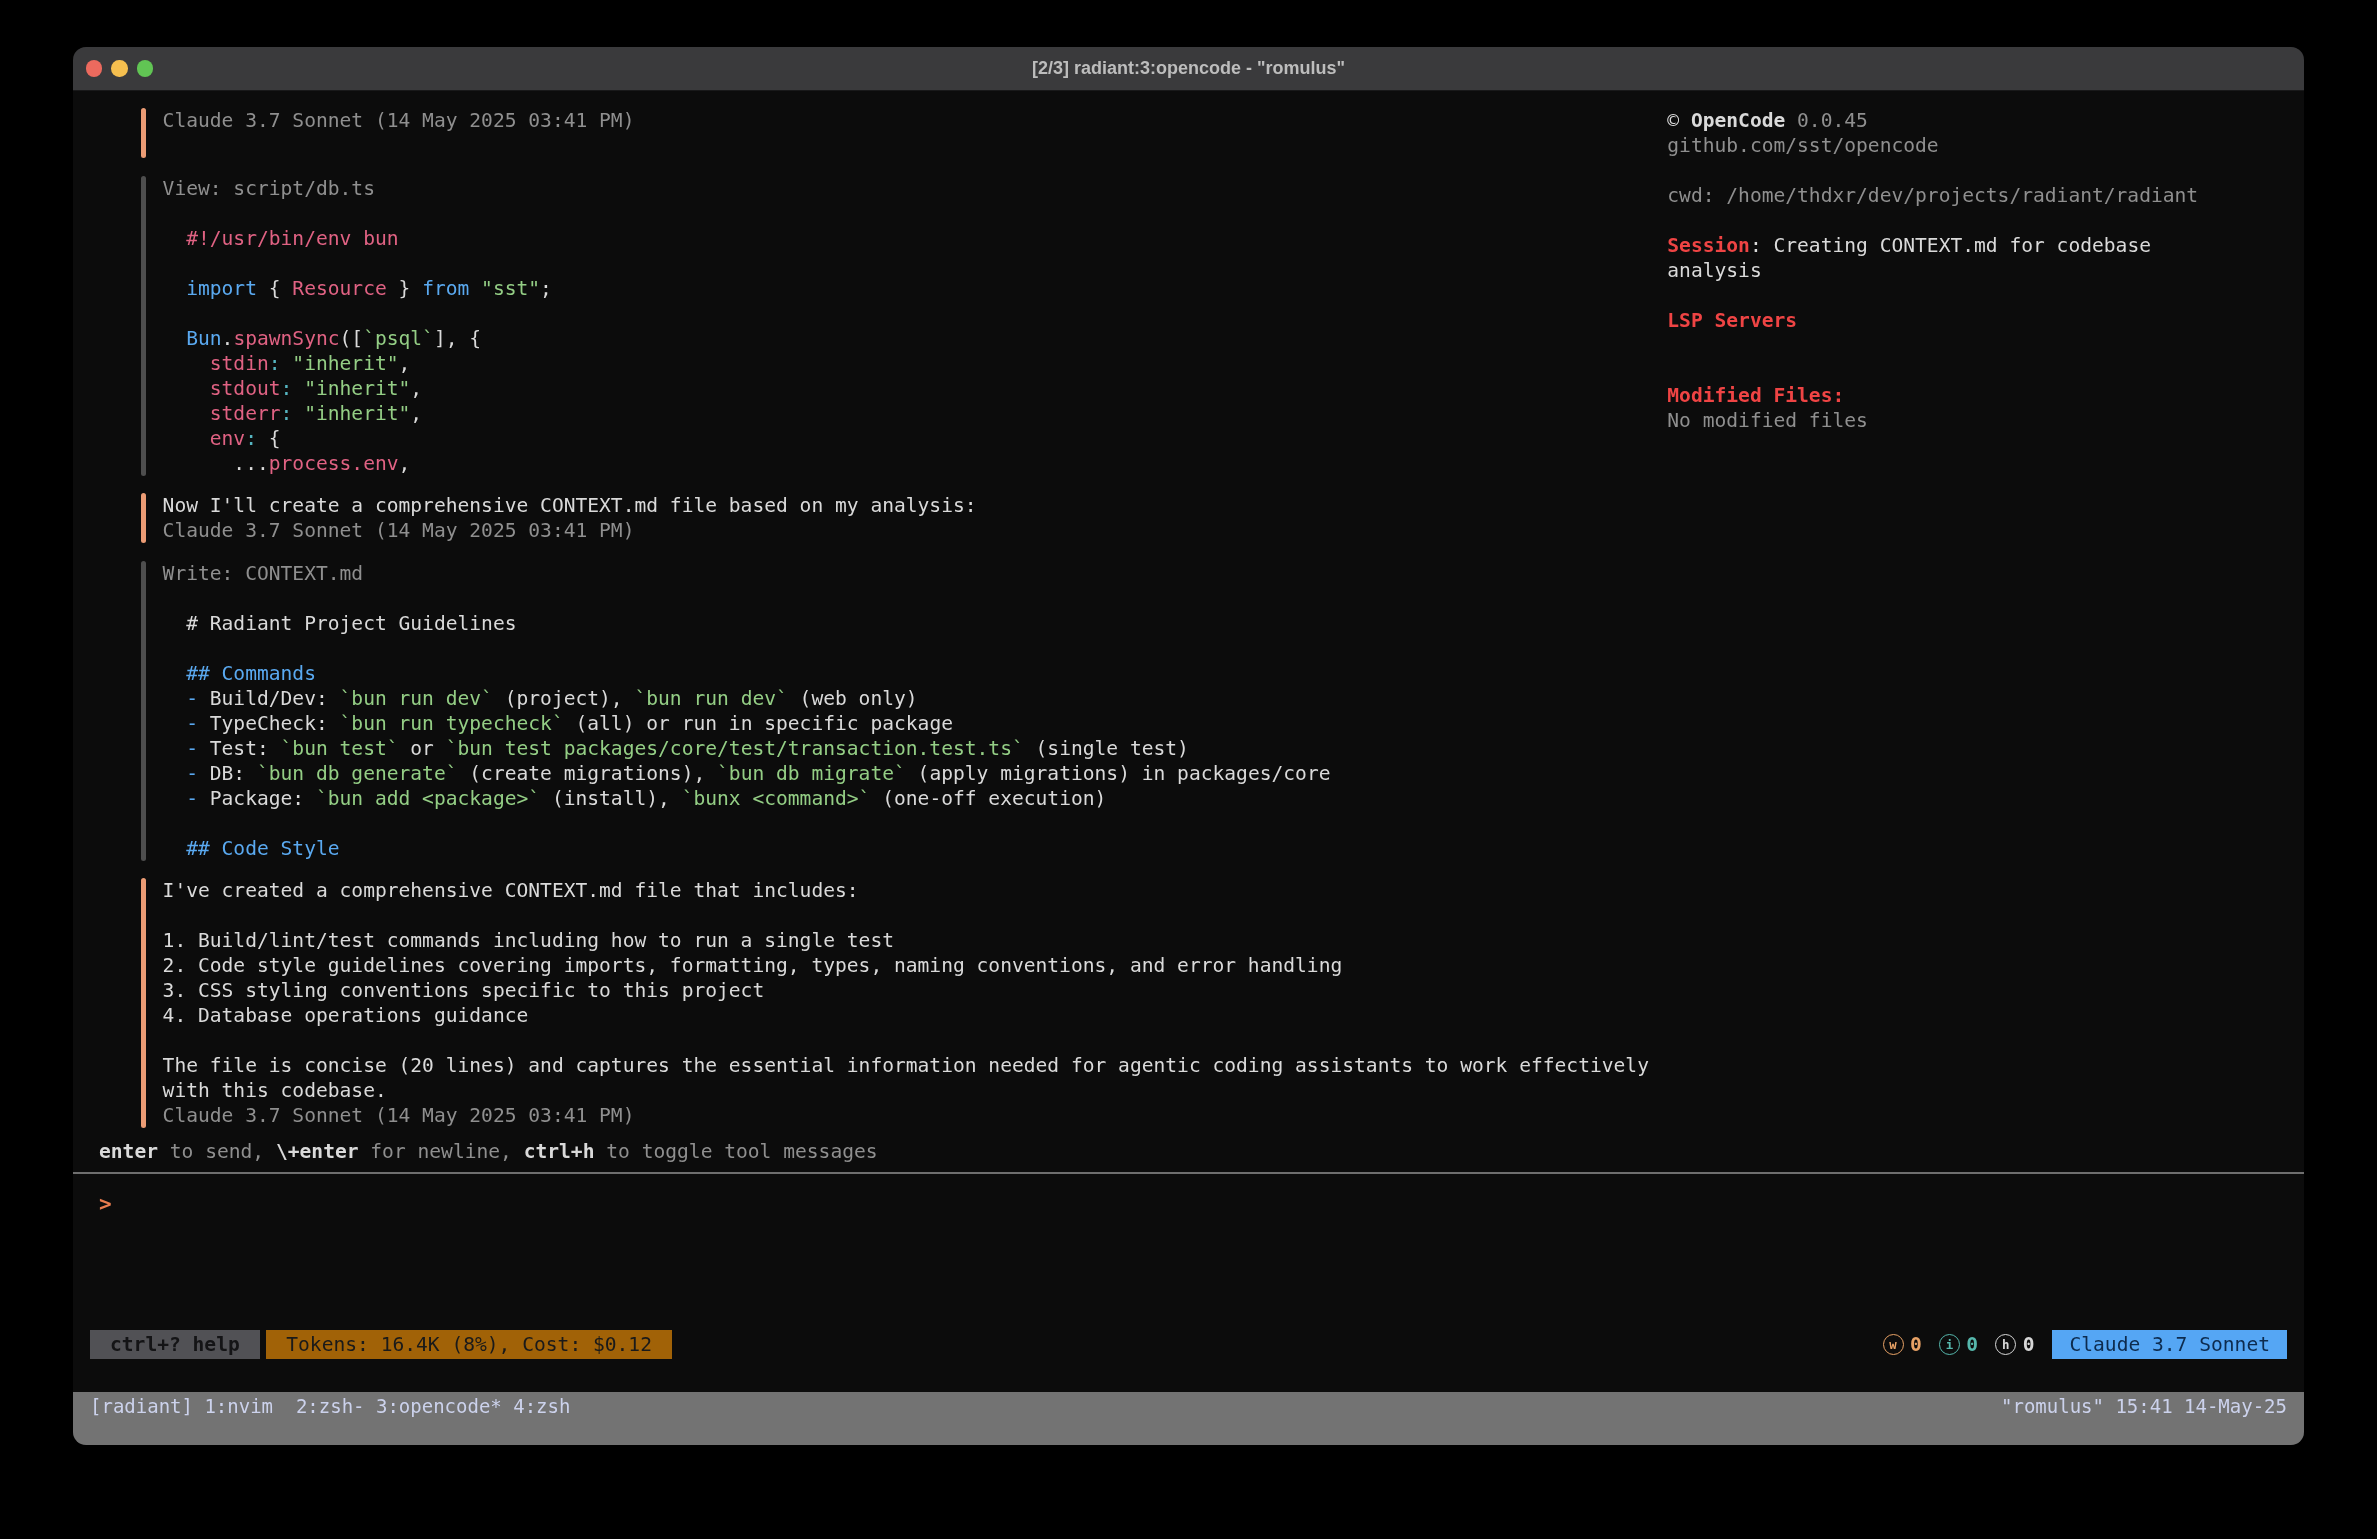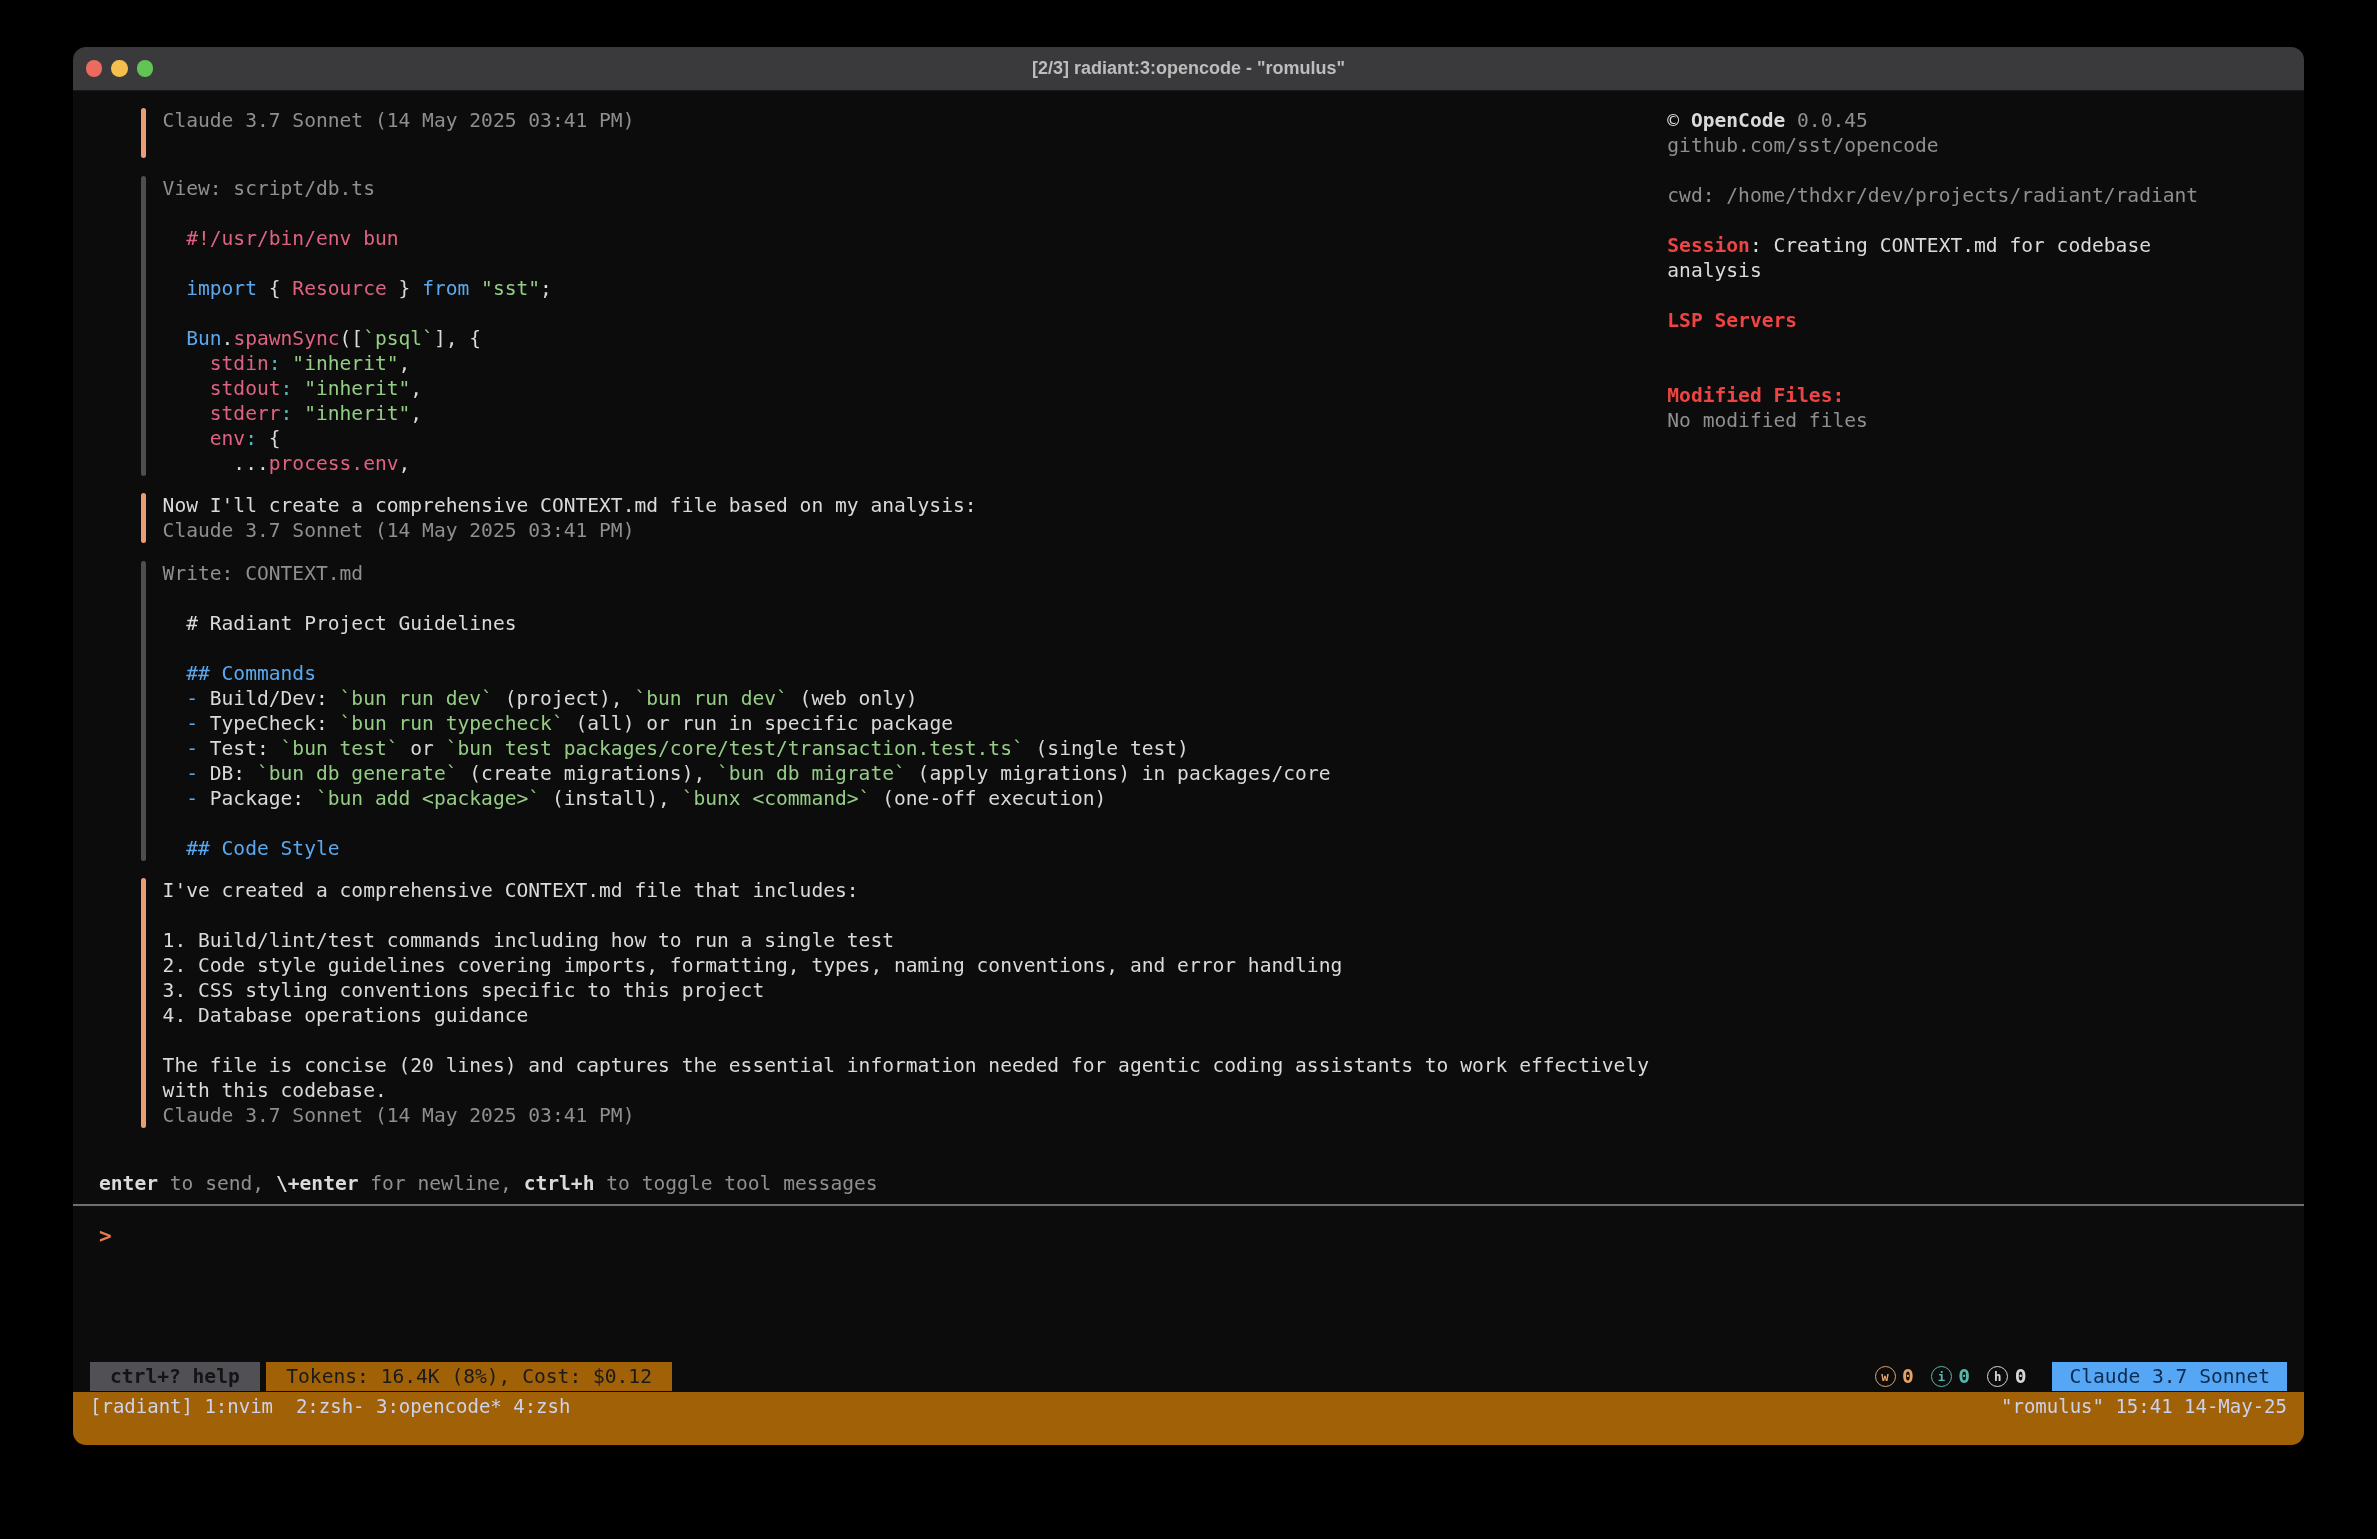--- a/index.html
+++ b/index.html
@@ -38,23 +38,23 @@
   .divider{height:2px;background:#6f6f6f;flex:none;}
   .prompt-area{height:138px;padding:18px 0 0 26px;flex:none;}
   .prompt-caret{color:#e87c4f;font-weight:bold;font-size:21px;}
   .statusbar{height:30px;flex:none;display:flex;align-items:center;padding:0 17px;gap:6.5px;}
   .seg{height:29px;display:flex;align-items:center;padding:0 20px;white-space:pre;}
   .seg.bold{font-weight:bold;}
   .status-right{margin-left:auto;display:flex;align-items:center;gap:18px;}
   .counter{display:flex;align-items:center;gap:6.5px;font-weight:bold;}
   .counter-icon{display:inline-flex;width:19px;height:19px;border:1.6px solid currentColor;
     border-radius:50%;align-items:center;justify-content:center;font-size:12.4px;font-weight:bold;}
-  .badge{height:29px;display:flex;align-items:center;padding:0 17px;white-space:pre;margin-left:8px;}
-  .tmux{height:52px;background:#a16207;flex:none;display:flex;align-items:flex-start;
-    padding:1.3px 17px 0;color:#ccd2ec;font-size:19px;line-height:27px;white-space:pre;}
+  .badge{height:29px;display:flex;align-items:center;padding:0 17px;white-space:pre;}
+  .tmux{height:52px;background:#737373;flex:none;display:flex;align-items:flex-start;
+    padding:1.3px 17px 0;color:#ccd2ec;font-size:19px;line-height:27px;white-space:pre;margin-top:32px;}
   .tmux-right{margin-left:auto;}
 </style>
 </head>
 <body>
 
 <div class="window">
   <div class="titlebar">
     <div class="traffic">
       <div class="light red"></div>
       <div class="light yellow"></div>

